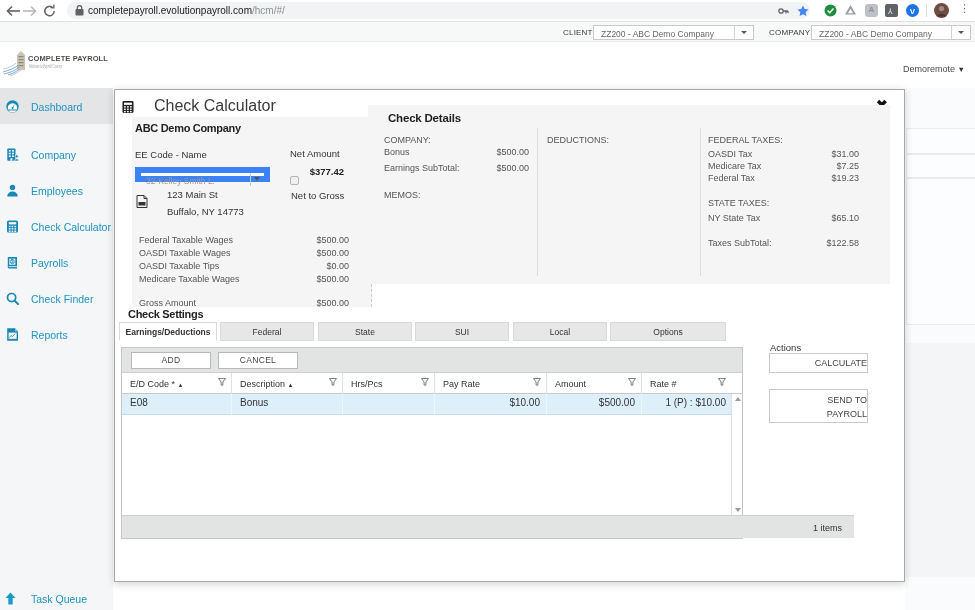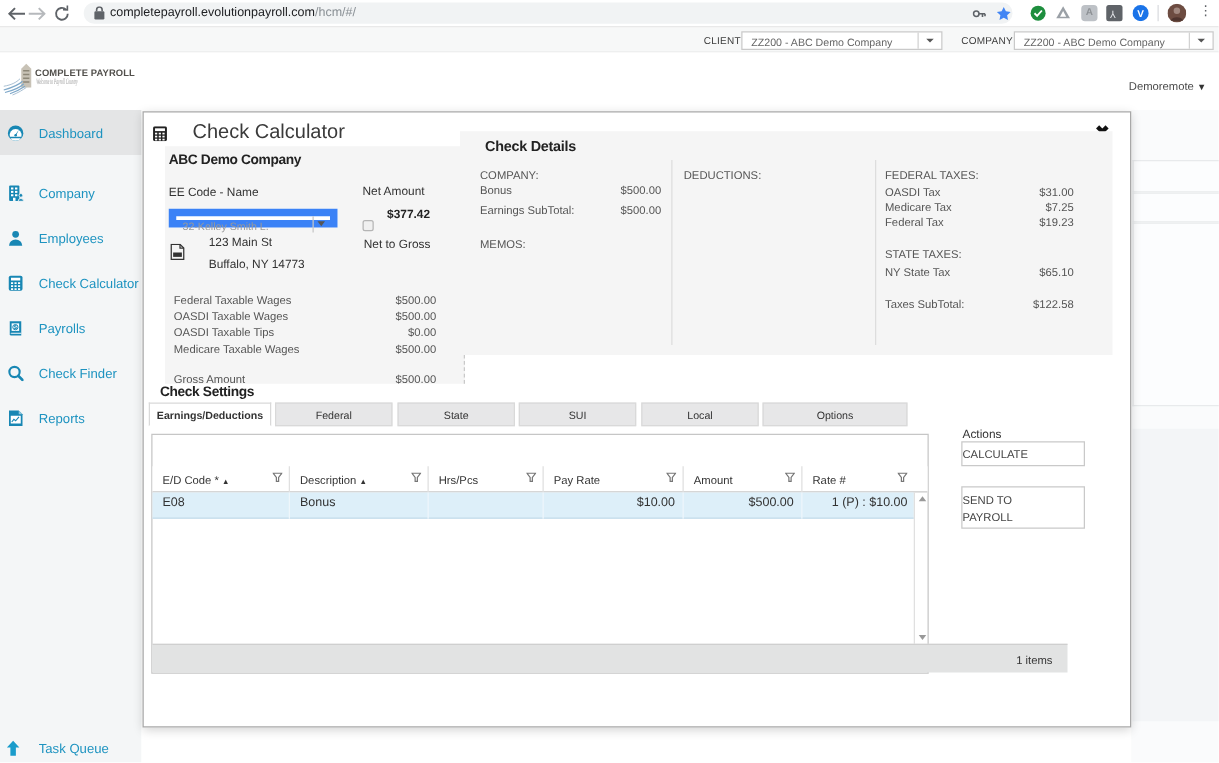--- a/index.html
+++ b/index.html
@@ -53,21 +53,21 @@
 .gbtn { position:absolute; top:4px; width:80px; height:17px; background:#fff; border:1px solid #b9b9b9; font-size:8.5px; color:#444; text-align:center; line-height:15px; letter-spacing:.3px; }
 #ghead { left:0; top:25px; width:620px; height:21px; background:#fff; border-bottom:1px solid #c9c9c9; }
 .hcell { position:absolute; top:0; height:21px; border-right:1px solid #e0e0e0; font-size:9px; color:#333; }
 .hcell .lbl { position:absolute; left:8px; top:6px; }
 .hcell .fun { position:absolute; right:5px; top:5px; }
 #grow { left:0; top:46px; width:609px; height:21px; background:#ddeff9; border-bottom:1px solid #c4dcea; font-size:10px; color:#333; }
 .gcell { position:absolute; top:0; height:21px; border-right:1px solid #eef6fb; }
 #gfoot { left:0; top:167px; width:732px; height:23px; background:#e2e3e3; border-top:1px solid #cfcfcf; font-size:9px; color:#333; }
 #vsb { left:609px; top:46px; width:12px; height:121px; border-left:1px solid #e0e0e0; }
 
-.abtn { position:absolute; left:654px; width:99px; background:#fff; border:1px solid #c9c9c9; font-size:9px; color:#444; text-align:left; }
+.abtn { position:absolute; left:654px; width:99px; background:#fff; border:1px solid #c9c9c9; font-size:9px; color:#444; text-align:right; }
 </style>
 </head>
 <body>
 
 <div id="chrome" class="abs">
   <svg class="abs" style="left:6px;top:3px" width="58" height="16" viewBox="0 0 58 16">
     <g stroke="#5f6368" stroke-width="1.6" fill="none">
       <path d="M1.5 8 H14"></path>
         <path d="M6 3.5 L1.5 8 L6 12.5"></path>
     </g>
@@ -320,20 +320,24 @@
   <div class="abs" style="left:4px;top:232px;width:600px;height:19px">
     <div class="tab on" style="left:0;width:98px">Earnings/Deductions</div>
     <div class="tab" style="left:101px;width:94px">Federal</div>
     <div class="tab" style="left:199px;width:94px">State</div>
     <div class="tab" style="left:296px;width:94px">SUI</div>
     <div class="tab" style="left:394px;width:94px">Local</div>
     <div class="tab" style="left:491px;width:116px">Options</div>
   </div>
 
   <div class="abs" id="grid">
+    <div class="abs" id="gtoolbar">
+      <div class="gbtn" style="left:9px">ADD</div>
+      <div class="gbtn" style="left:96px">CANCEL</div>
+    </div>
     <div class="abs" id="ghead">
       <div class="hcell" style="left:0;width:110px">
           <span class="lbl">E/D Code * <span style="font-size:6px">▲</span></span>
           <svg class="fun" width="8" height="8" viewBox="0 0 9 9">
             <path d="M0.5 0.5 H8.5 L5.5 4.5 V8 L3.5 8 V4.5 Z" fill="none" stroke="#777" stroke-width="1.1"></path>
           </svg>
         </div>
       <div class="hcell" style="left:110px;width:111px">
           <span class="lbl">Description <span style="font-size:6px">▲</span></span>
           <svg class="fun" width="8" height="8" viewBox="0 0 9 9">

